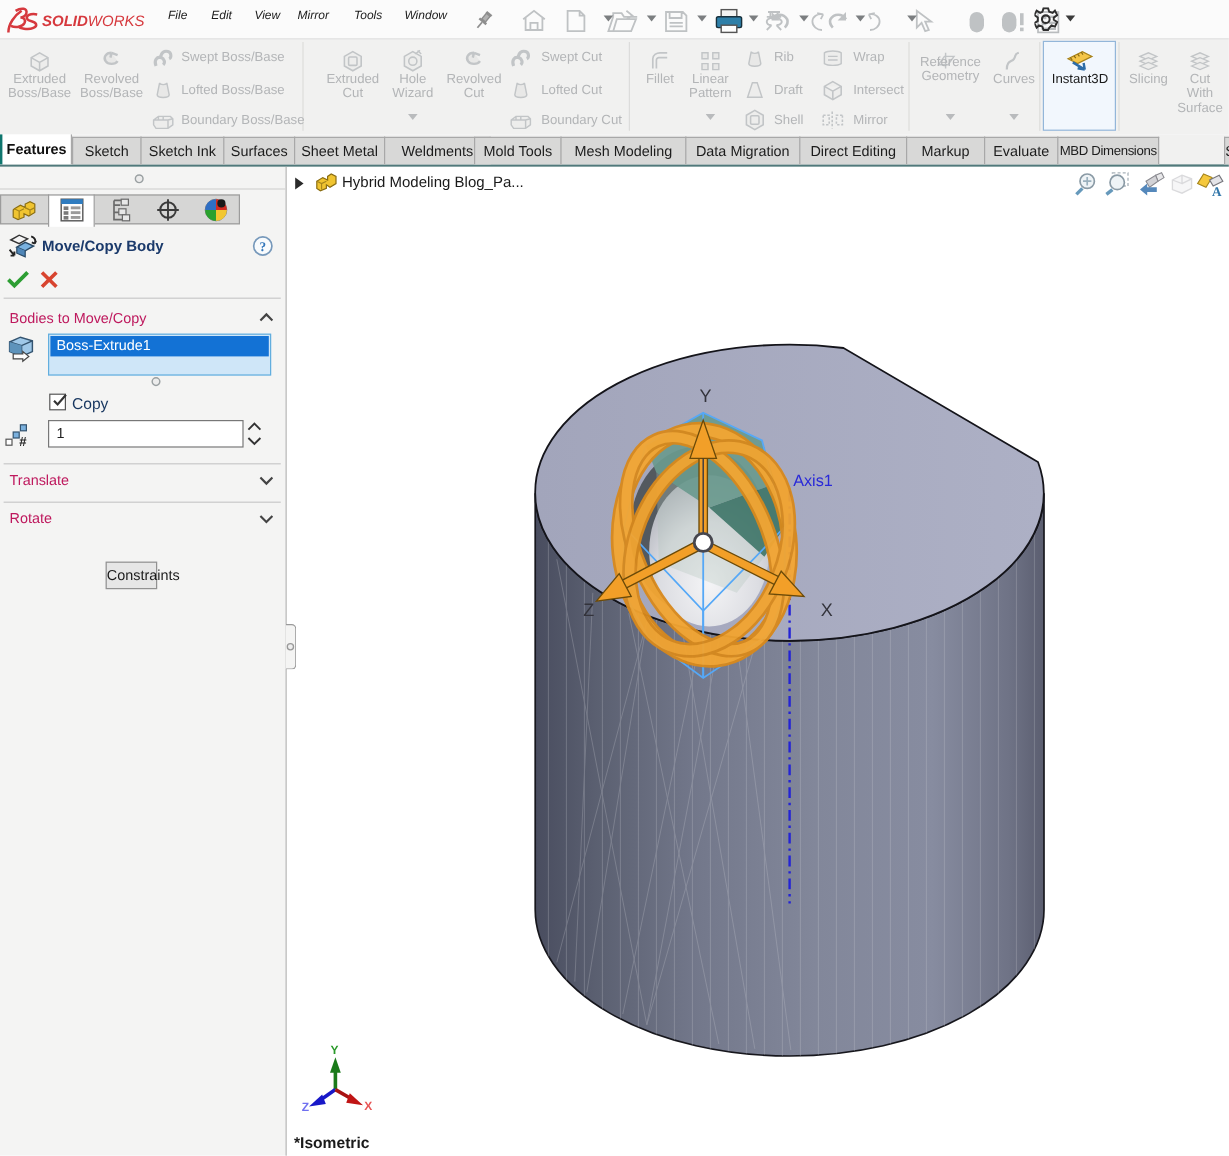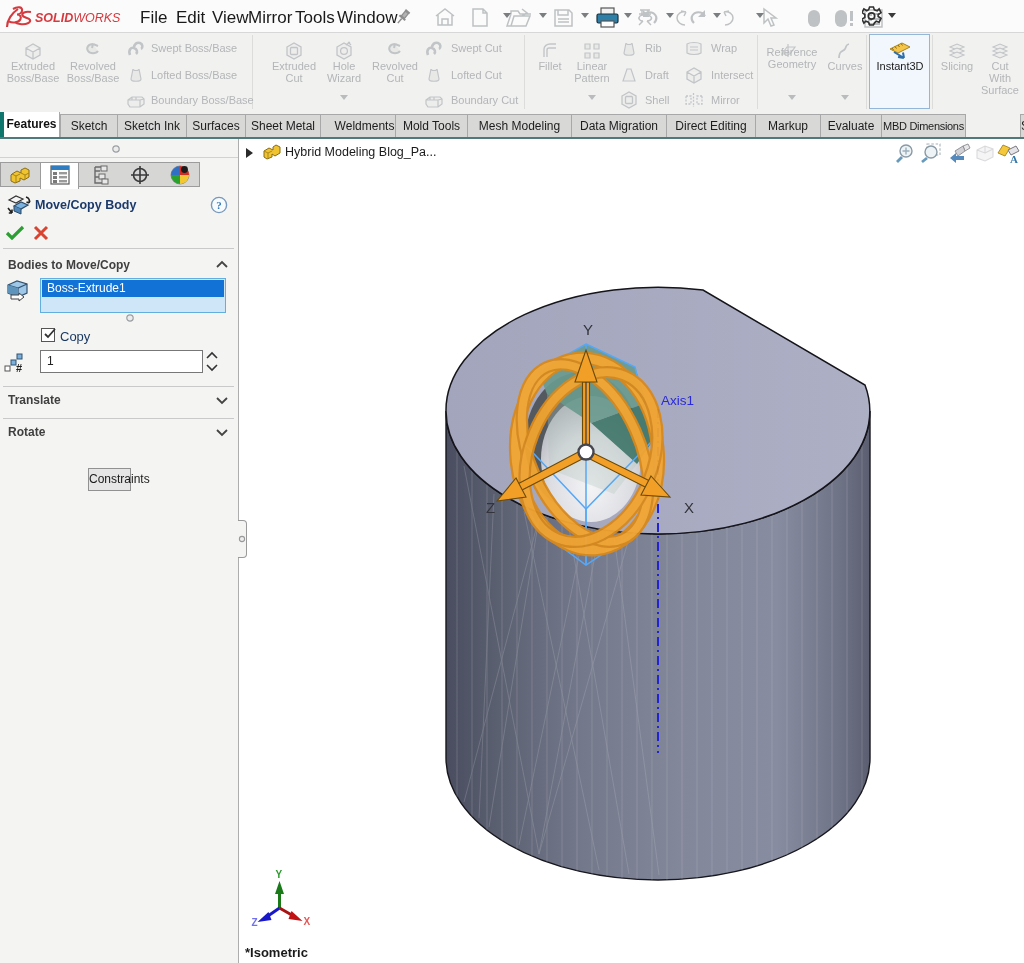--- a/index.html
+++ b/index.html
@@ -1,30 +1,30 @@
 <!DOCTYPE html>
 <html><head>
 <meta charset="utf-8">
 <style>
 html,body{margin:0;padding:0;width:1024px;height:963px;overflow:hidden;
  font-family:"Liberation Sans",sans-serif;background:#fff;}
 *{box-sizing:border-box;}
 .abs{position:absolute;}
 #menubar{position:absolute;left:0;top:0;width:1024px;height:33px;background:#fbfbfb;border-bottom:1px solid #d7d7d7;}
-.menu{position:absolute;top:8px;font-size:17px;color:#1a1a1a;}
+.menu{position:absolute;top:8px;font-size:10px;color:#1a1a1a;font-style:italic;}
 #ribbon{position:absolute;left:0;top:33px;width:1024px;height:79px;background:#f1f1f0;}
 .rtxt{position:absolute;color:#b3b5b7;font-size:11px;text-align:center;line-height:12px;white-space:nowrap;}
 .rsmall{position:absolute;color:#b3b5b7;font-size:11px;white-space:nowrap;}
 .vsep{position:absolute;top:2px;width:1px;height:74px;background:#dcdcdb;}
 #tabbar{position:absolute;left:0;top:112px;width:1024px;height:27px;background:#f1f1f0;border-bottom:2px solid #50797b;}
 .tab{position:absolute;top:2px;height:23px;background:#d8d8d7;border:1px solid #a8a8a8;border-bottom:none;font-size:12px;color:#1c1c1c;text-align:center;line-height:22px;}
-.tabactive{position:absolute;top:0;height:25px;background:#ffffff;border-left:4px solid #0f766e;border-right:1px solid #a8a8a8;font-size:12px;font-weight:700;color:#111;text-align:center;line-height:24px;}
+.tabactive{position:absolute;top:0;height:25px;background:#ffffff;border-left:2px solid #0f766e;border-right:1px solid #a8a8a8;font-size:12px;font-weight:700;color:#111;text-align:center;line-height:24px;}
 #panel{position:absolute;left:0;top:139px;width:239px;height:824px;background:#f4f4f3;border-right:1px solid #adadad;}
 #viewport{position:absolute;left:239px;top:139px;width:785px;height:824px;background:#ffffff;}
-.sect{position:absolute;left:8px;font-size:12px;font-weight:700;color:#404040;}
+.sect{position:absolute;left:8px;font-size:12px;font-weight:400;color:#be185d;}
 .hr{position:absolute;left:3px;width:231px;height:1px;background:#c9c9c9;}
 </style>
 </head>
 <body>
 <div id="menubar">
 <svg class="abs" style="left:5px;top:3px" width="130" height="28" viewBox="0 0 130 28">
  <path d="M8 6 C13 3 18 4 17 8 C16.5 10 14 11.5 12 11.5 C15 11.5 16.5 13.5 15.5 16 C14 19.5 8 20.5 4 18.5" fill="none" stroke="#d6393e" stroke-width="2.1"></path>
  <path d="M2 24 C2 17 7 10 13 6" fill="none" stroke="#d6393e" stroke-width="2.1"></path>
  <path d="M26 9 C20 8 16.5 10 17.5 12.5 C18.5 15 24 14.5 25 17 C26 19.5 21.5 22 15 21 C13 20.7 11 20 10 19" fill="none" stroke="#d6393e" stroke-width="2.1"></path>
  <text x="30" y="18.5" font-size="12.5" font-weight="bold" font-style="italic" fill="#d6393e" font-family="Liberation Sans">SOLID<tspan font-weight="normal">WORKS</tspan></text>

